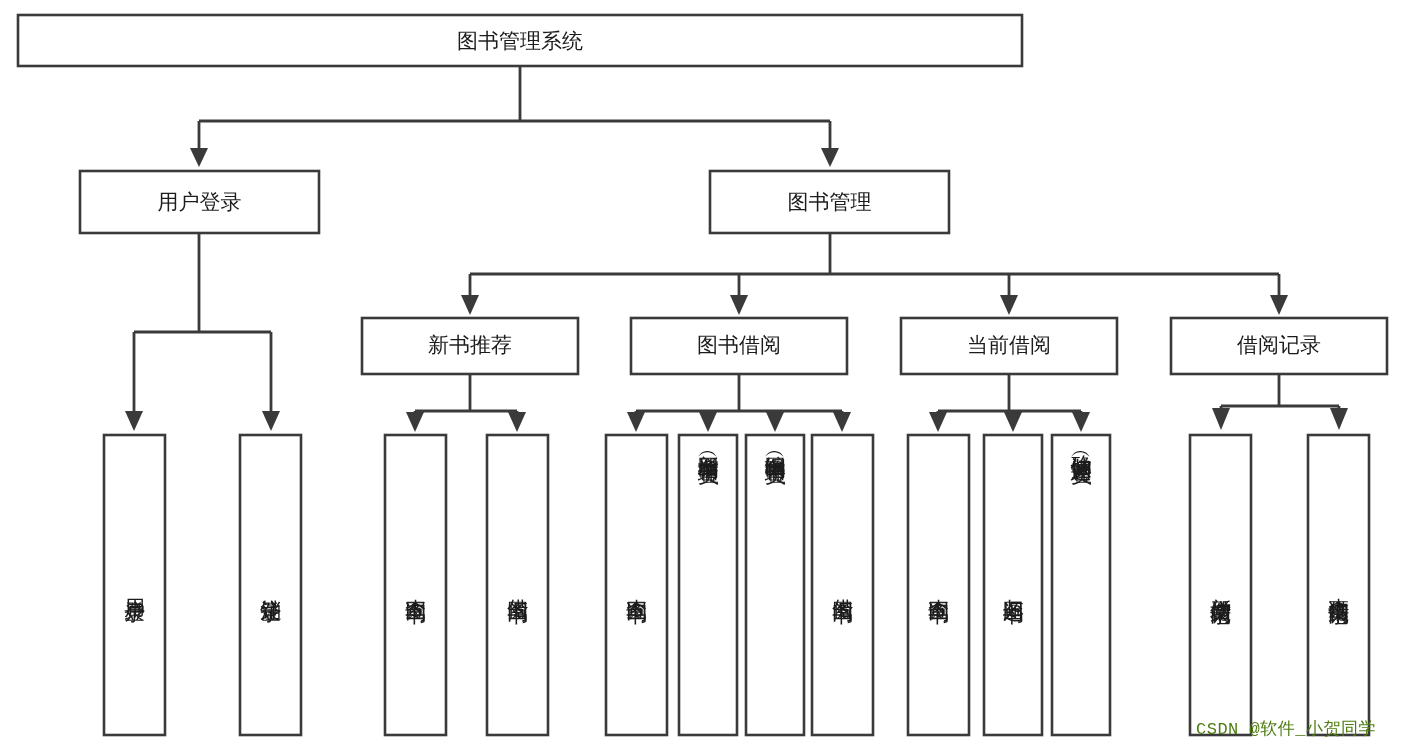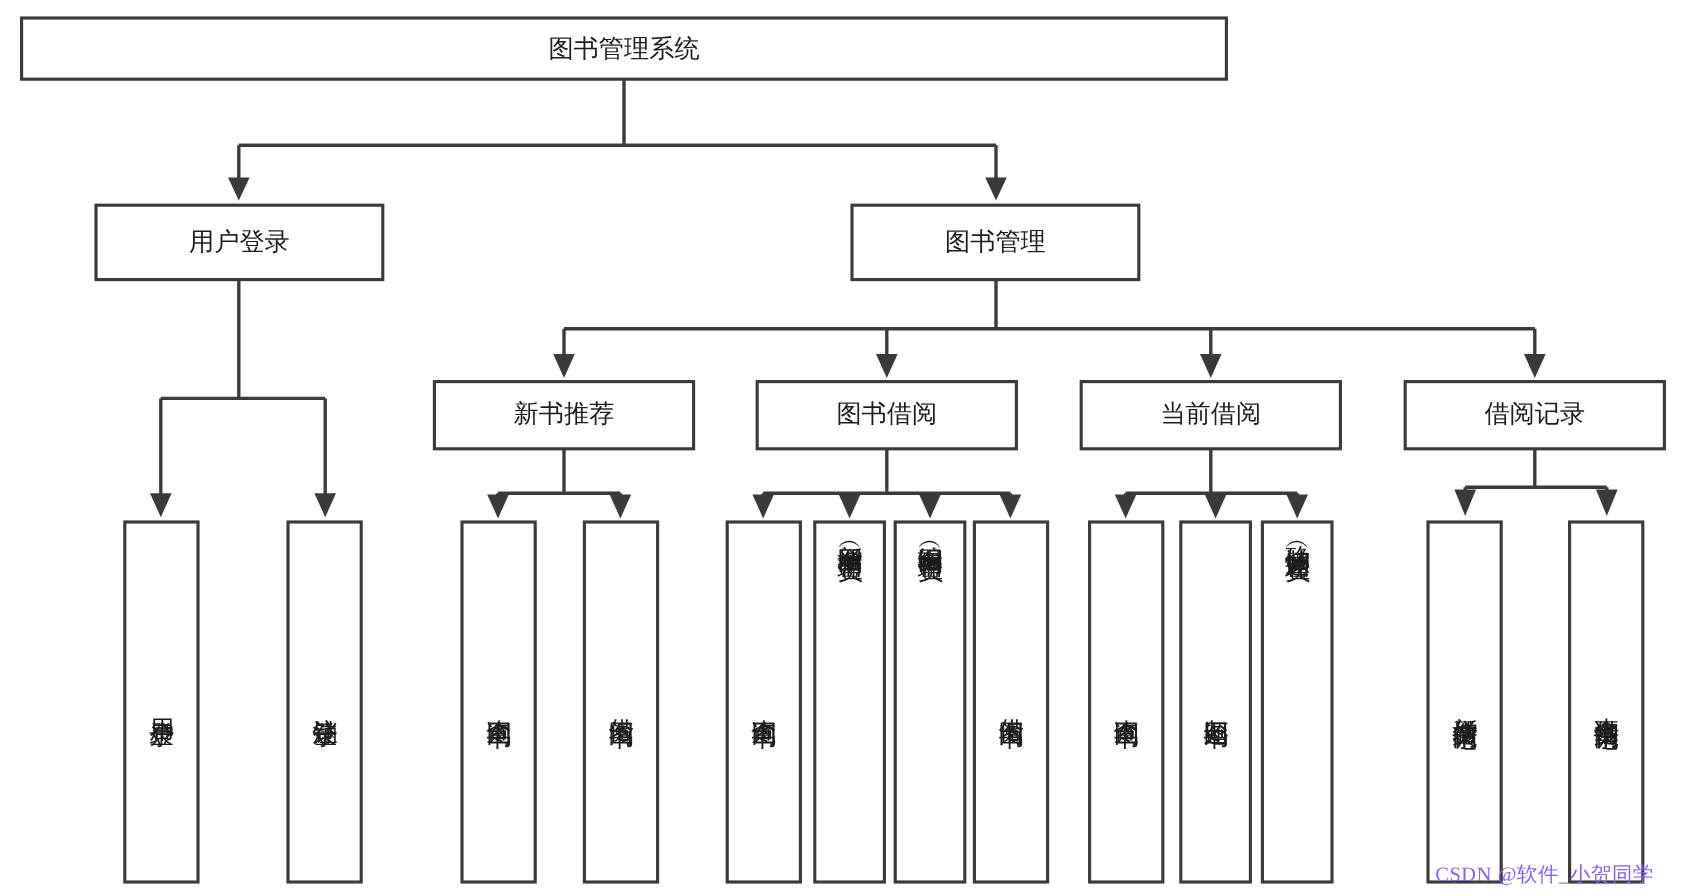--- a/index.html
+++ b/index.html
@@ -59,23 +59,23 @@
     line-height: 1.08;
     letter-spacing: 1.5px;
     white-space: nowrap;
     display: flex;
     align-items: center;
     justify-content: center;
     pointer-events: none;
   }
   .watermark {
     position: absolute;
-    font-family: Liberation Serif, serif;
+    font-family: Liberation Mono, monospace;
     font-size: 17px;
-    color: #8b5cf6;
+    color: #4d7c0f;
     white-space: nowrap;
     letter-spacing: 0.5px;
   }
 </style>
 </head>
 <body>
 
 <div id="diagram-root">
 
   <svg class="diagram" viewBox="0 0 1405 747">

